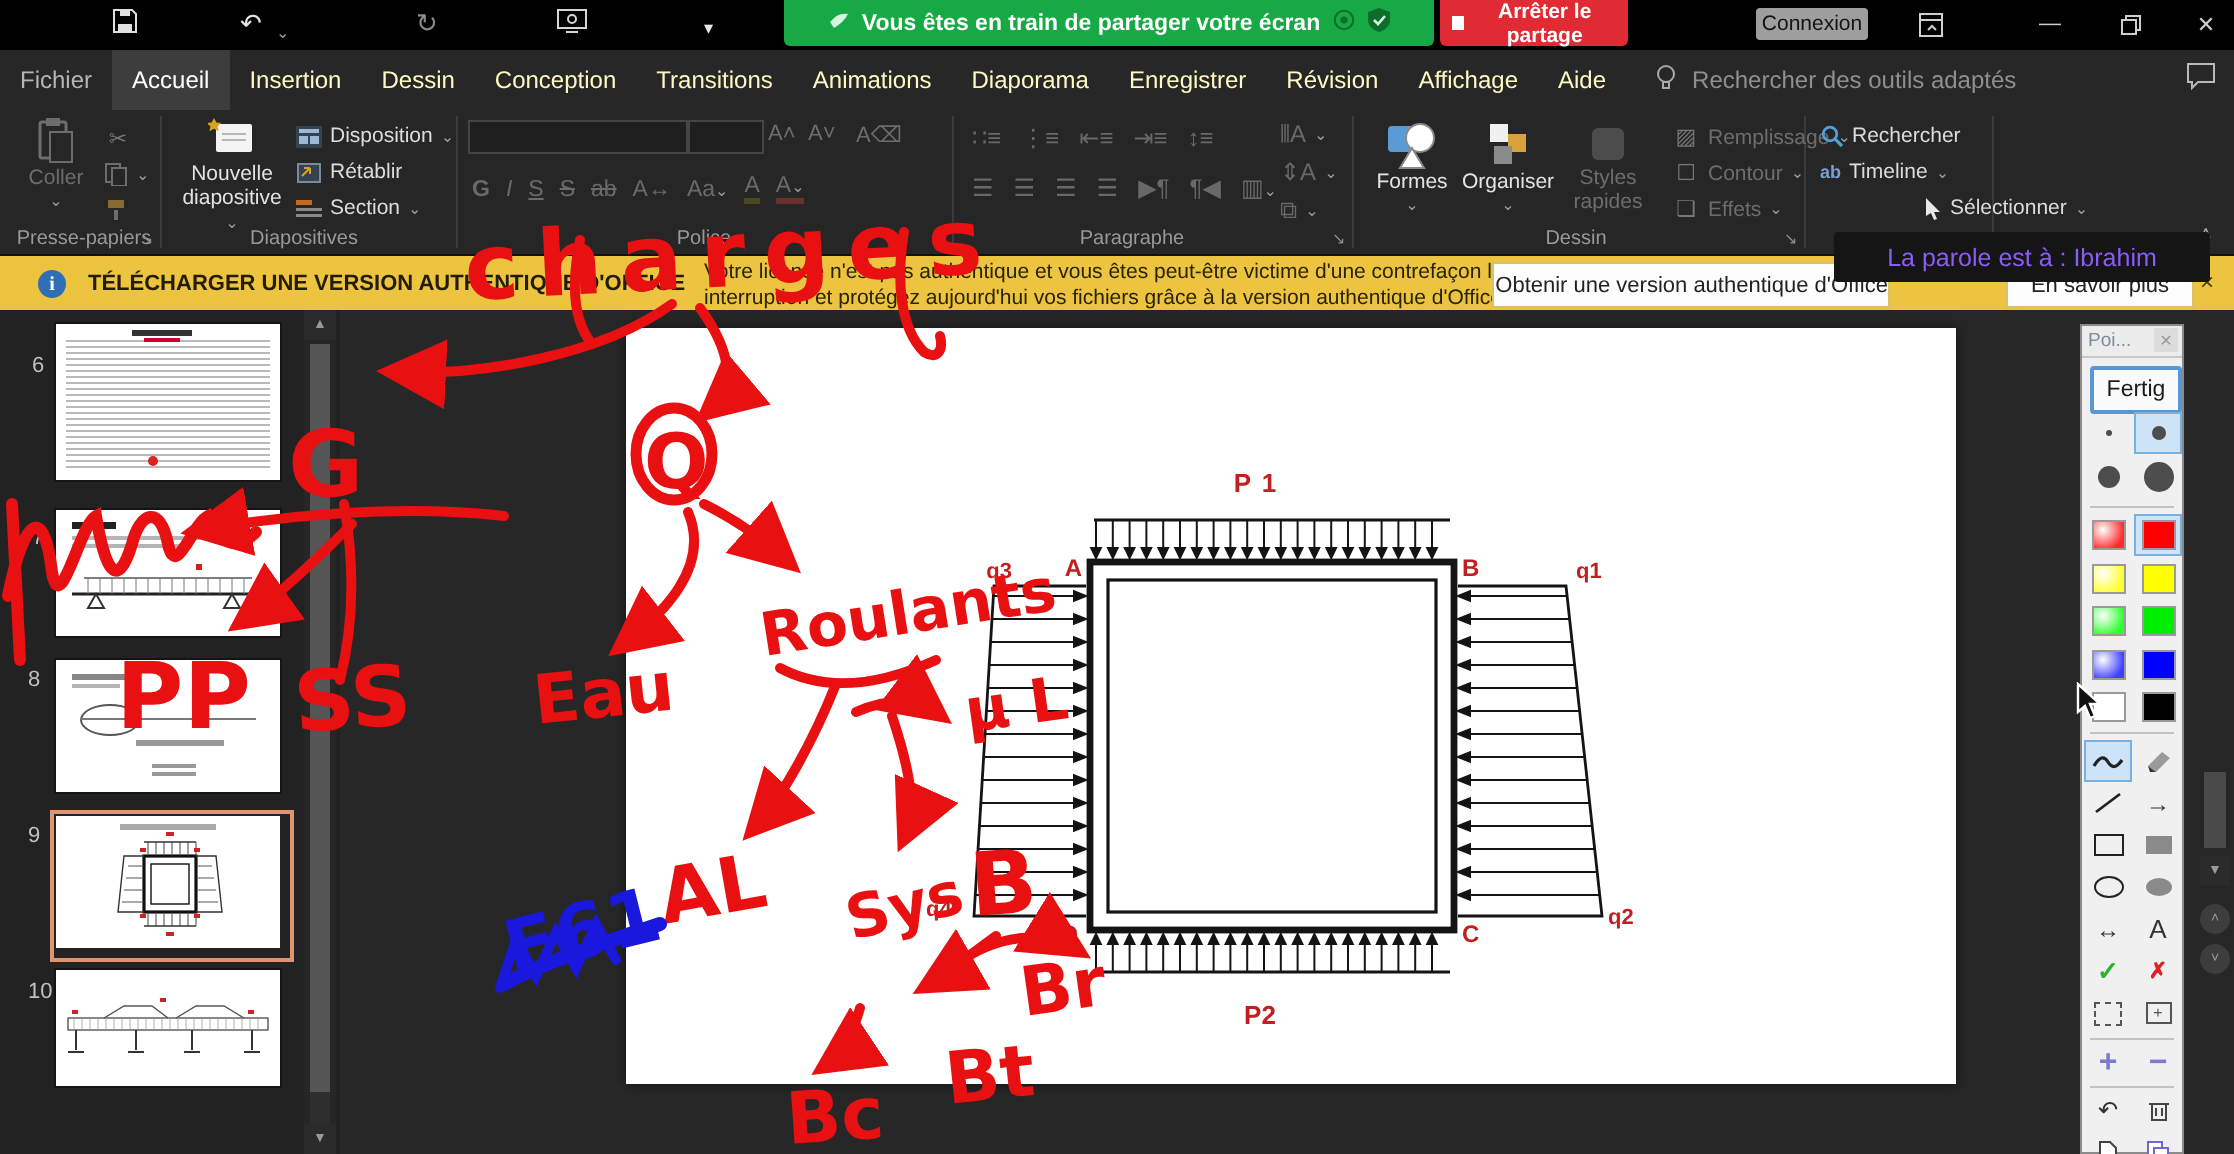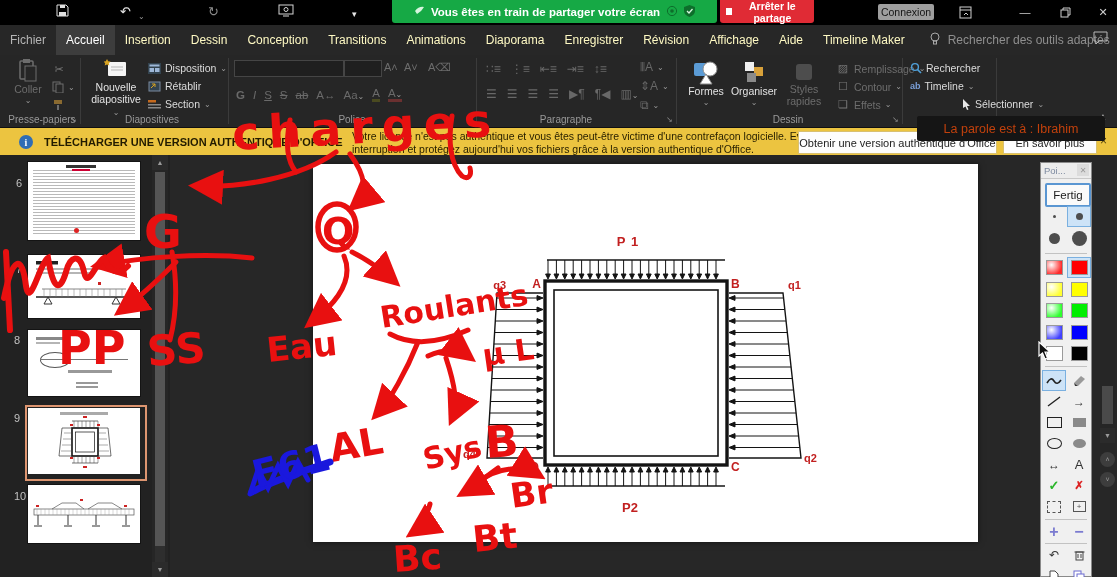--- a/index.html
+++ b/index.html
@@ -37,21 +37,21 @@
   .chev{font-size:8px;color:#9a9a9a;}
   
   #lic{left:0;top:127px;width:1117px;height:28px;background:#ecc440;border-top:1px solid #101010;}
   #lic .info{position:absolute;left:19px;top:7px;width:14px;height:14px;border-radius:50%;background:#2f6db5;color:#fff;
     font-size:10px;font-weight:bold;display:flex;align-items:center;justify-content:center;font-family:"Liberation Serif",serif;}
   #lic .head{position:absolute;left:44px;top:8px;font-size:11px;font-weight:bold;color:#231c00;}
   #lic .body{position:absolute;left:352px;top:2px;font-size:10.5px;color:#2a2200;line-height:12.5px;}
   .licbtn{position:absolute;background:#fdfdfd;border:1px solid #d8c070;color:#222;font-size:11px;display:flex;align-items:center;justify-content:center;}
   #lic .x{position:absolute;left:1100px;top:6px;color:#4a3c08;font-size:12px;}
   
-  #speaker{left:917px;top:116px;width:188px;height:25px;background:#151515;border-radius:2px;color:#c2410c;
+  #speaker{left:917px;top:116px;width:188px;height:25px;background:#151515;border-radius:2px;color:#8b5cf6;
     font-size:12.5px;display:flex;align-items:center;justify-content:center;z-index:45;}
   
   #panel{left:0;top:155px;width:170px;height:422px;background:#222;}
   .snum{position:absolute;color:#c0c0c0;font-size:11px;}
   .thumb{position:absolute;left:28px;width:112px;background:#fff;box-shadow:0 0 0 1px #141414;}
   .t-lines{position:absolute;inset:6px 5px 5px 5px;background:repeating-linear-gradient(#fff 0 2px,#b9b9b9 2px 3px);}
   #sb-left{left:152px;top:155px;width:16px;height:422px;background:#262626;}
   #sb-left .tr{position:absolute;left:3px;top:17px;width:10px;height:390px;background:#2e2e2e;}
   #sb-left .th{position:absolute;left:3px;top:17px;width:10px;height:374px;background:#555;}
   .sbbtn{position:absolute;left:0;width:16px;height:15px;background:#2b2b2b;color:#9a9a9a;font-size:7px;display:flex;align-items:center;justify-content:center;}
@@ -164,21 +164,20 @@
         <div class="tab">Insertion</div>
         <div class="tab">Dessin</div>
         <div class="tab">Conception</div>
         <div class="tab">Transitions</div>
         <div class="tab">Animations</div>
         <div class="tab">Diaporama</div>
         <div class="tab">Enregistrer</div>
         <div class="tab">Révision</div>
         <div class="tab">Affichage</div>
         <div class="tab">Aide</div>
-        <div class="tab">Timeline Maker</div>
       </div>
     <div id="tellme">
       <span>
         <svg width="12" height="14" viewBox="0 0 12 14">
             <circle cx="6" cy="5" r="4" fill="none" stroke="#a9a9a9"></circle>
             <rect x="4.5" y="9" width="3" height="3" fill="none" stroke="#a9a9a9"></rect>
           </svg>
       </span>
       <span>Rechercher des outils adaptés</span>
     </div>
@@ -370,21 +369,21 @@
   </div>
   <div class="abs" style="left:1100px;top:112px;color:#aaa;font-size:10px;z-index:10;">˄</div>
 
   <div id="lic" class="abs">
     <div class="info">i</div>
     <div class="head">TÉLÉCHARGER UNE VERSION AUTHENTIQUE D'OFFICE</div>
     <div class="body">
       <span>Votre licence n'est pas authentique et vous êtes peut-être victime d'une contrefaçon logicielle. Evitez toute</span><br>
       <span>interruption et protégez aujourd'hui vos fichiers grâce à la version authentique d'Office.</span>
     </div>
-    <div class="licbtn" style="left:798px;top:3px;width:197px;height:21px;">
+    <div class="licbtn" style="left:746px;top:3px;width:197px;height:21px;justify-content:flex-end;">
       <span>Obtenir une version authentique d'Office</span>
     </div>
     <div class="licbtn" style="left:1003px;top:3px;width:92px;height:21px;">
       <span>En savoir plus</span>
     </div>
     <div class="x">×</div>
   </div>
 
   <div id="speaker" class="abs">
     <span>La parole est à : Ibrahim</span>

